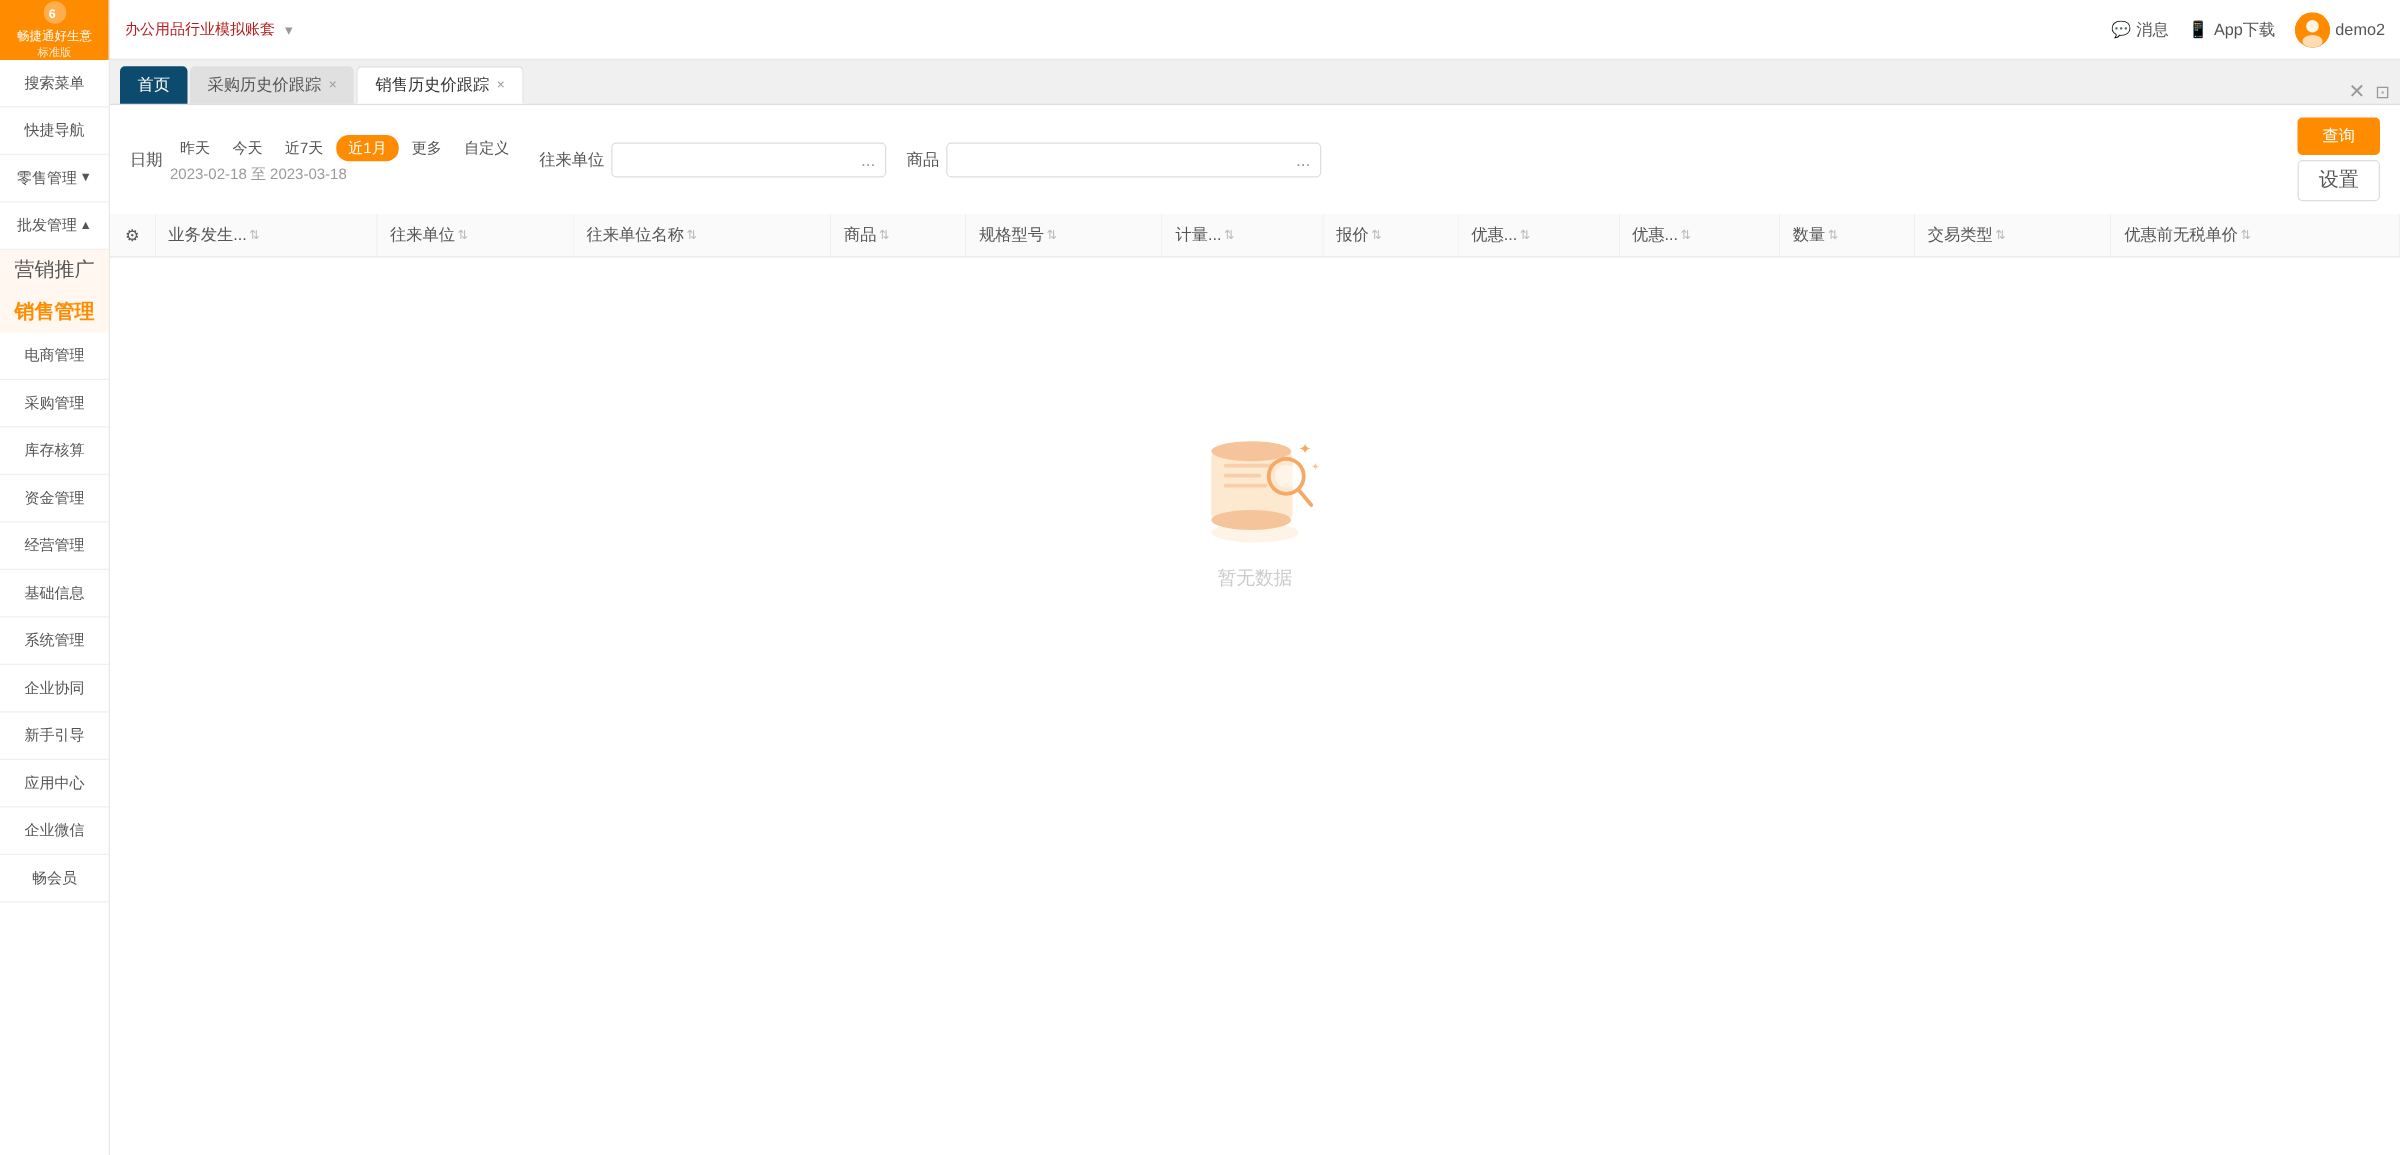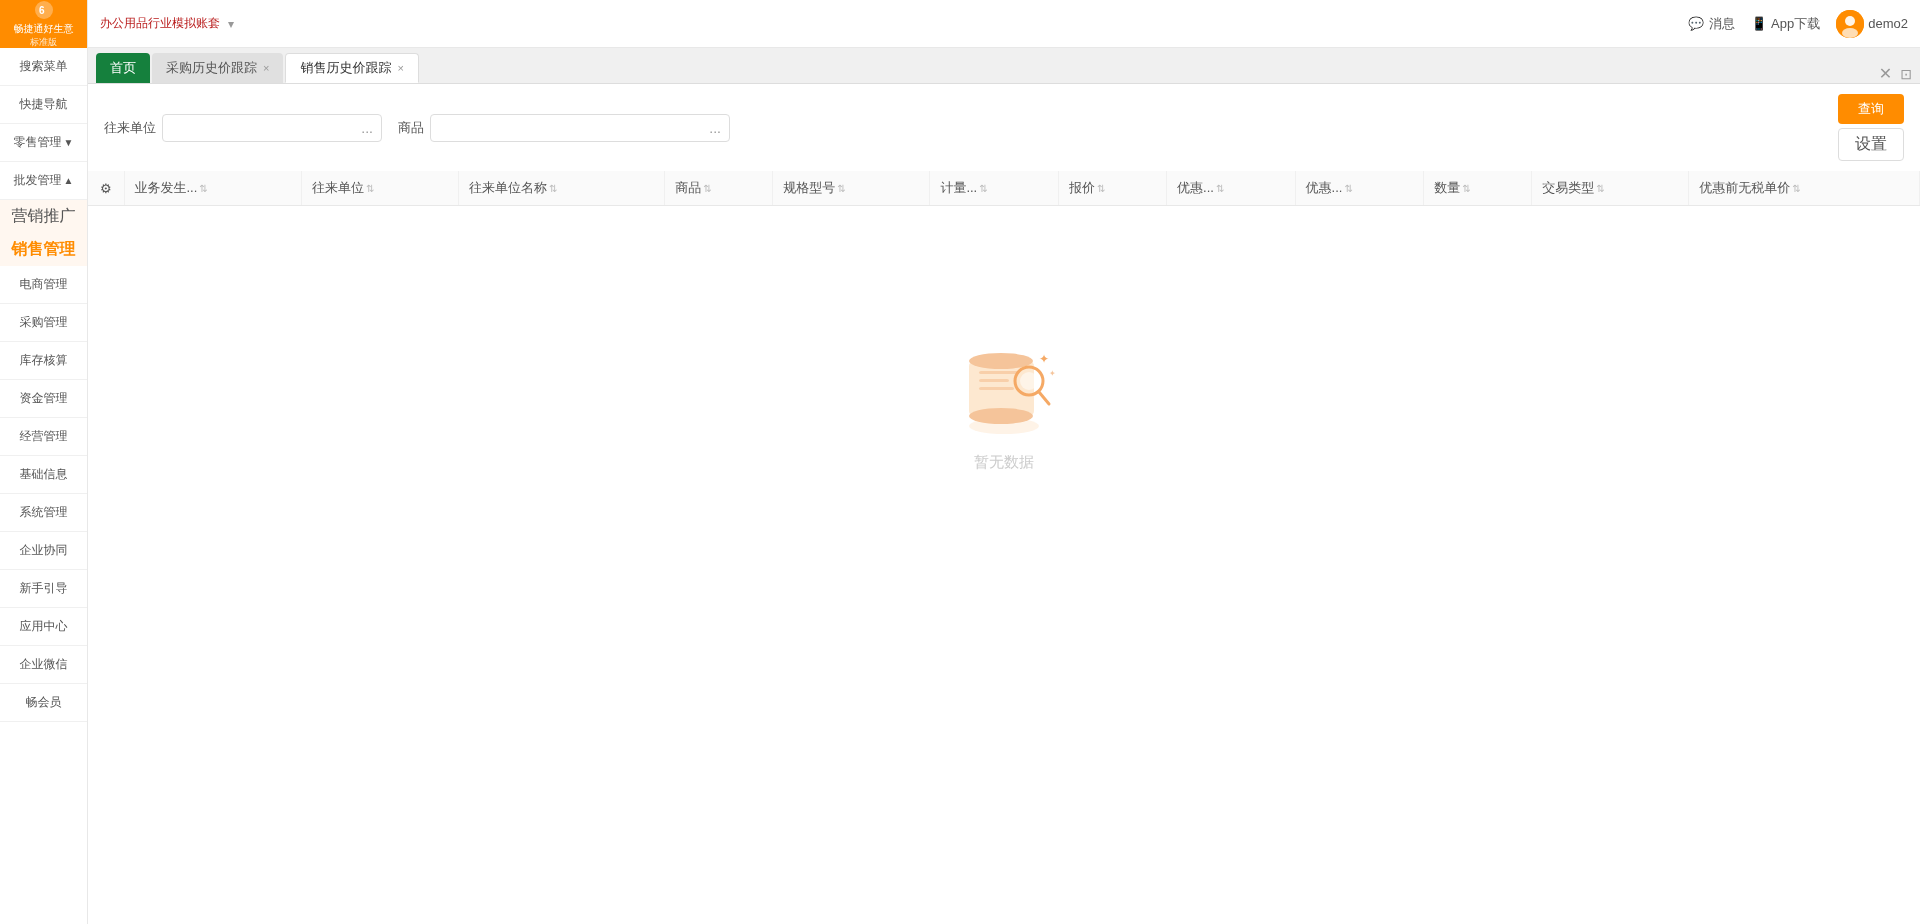--- a/index.html
+++ b/index.html
@@ -23,21 +23,21 @@
     .topbar-dropdown { color: #999; font-size: 12px; cursor: pointer; }
     .topbar-right { display: flex; align-items: center; gap: 16px; }
     .topbar-btn { display: flex; align-items: center; gap: 4px; font-size: 13px; color: #555; cursor: pointer; }
     .avatar { width: 28px; height: 28px; border-radius: 50%; background: #ff8c00; color: #fff; display: flex; align-items: center; justify-content: center; font-size: 12px; }
 
     
     .tabs { height: 36px; background: #f0f0f0; display: flex; align-items: flex-end; padding: 0 8px; gap: 2px; border-bottom: 1px solid #ddd; }
     .tab { height: 30px; padding: 0 14px; display: flex; align-items: center; gap: 6px; font-size: 13px; cursor: pointer; border-radius: 4px 4px 0 0; background: #e0e0e0; color: #555; }
     .tab.active { background: #fff; color: #333; font-weight: 500; border: 1px solid #ddd; border-bottom: 1px solid #fff; }
     .tab-close { font-size: 11px; color: #999; cursor: pointer; }
-    .tab-home { background: #15803d; color: #fff; }
+    .tab-home { background: #0c4a6e; color: #fff; }
     .tab-actions { margin-left: auto; display: flex; align-items: center; gap: 8px; color: #999; }
 
     
     .content { flex: 1; background: #fff; overflow: hidden; display: flex; flex-direction: column; }
     .page-header { padding: 12px 16px 8px; display: flex; align-items: center; justify-content: space-between; border-bottom: 1px solid #f0f0f0; }
     .page-title { font-size: 16px; font-weight: bold; color: #333; }
     .page-actions { display: flex; align-items: center; gap: 12px; }
     .page-action-btn { display: flex; align-items: center; gap: 4px; font-size: 13px; color: #555; cursor: pointer; }
     .only-last-checkbox { display: flex; align-items: center; gap: 4px; font-size: 13px; cursor: pointer; }
     .checkbox-checked { width: 14px; height: 14px; background: #ff8c00; border: 1px solid #ff8c00; border-radius: 2px; display: flex; align-items: center; justify-content: center; color: #fff; font-size: 10px; }
@@ -157,20 +157,34 @@
     <div class="tab-actions">
       <span style="cursor:pointer;font-size:16px;color:#999;">✕</span>
       <span style="cursor:pointer;font-size:14px;color:#999;">⊡</span>
     </div>
   </div>
 
   <div class="content">
 
 
     <div class="filter-bar">
+      <div class="filter-group">
+        <span class="filter-label">日期</span>
+        <div style="display:flex;flex-direction:column;">
+          <div style="display:flex;gap:2px;align-items:center;">
+            <span class="date-btn">昨天</span>
+            <span class="date-btn">今天</span>
+            <span class="date-btn">近7天</span>
+            <span class="date-btn active">近1月</span>
+            <span class="date-btn">更多</span>
+            <span class="date-btn">自定义</span>
+          </div>
+          <div class="date-range">2023-02-18 至 2023-03-18</div>
+        </div>
+      </div>
 
       <div class="filter-group">
         <span class="filter-label">往来单位</span>
         <div class="filter-input" style="min-width:220px;">
           <span style="color:#ccc;">　</span>
           <span class="filter-input-dots">...</span>
         </div>
       </div>
 
       <div class="filter-group">

